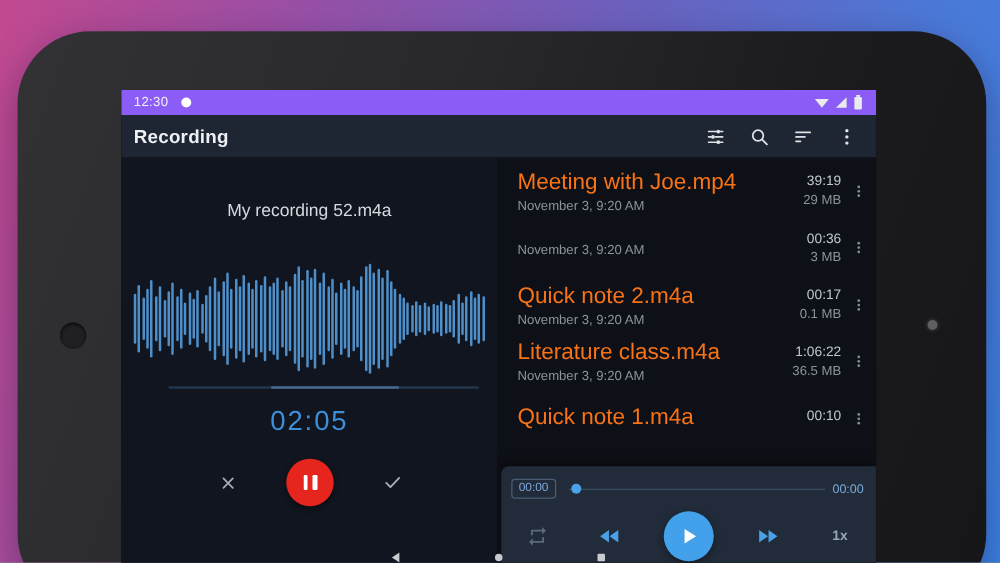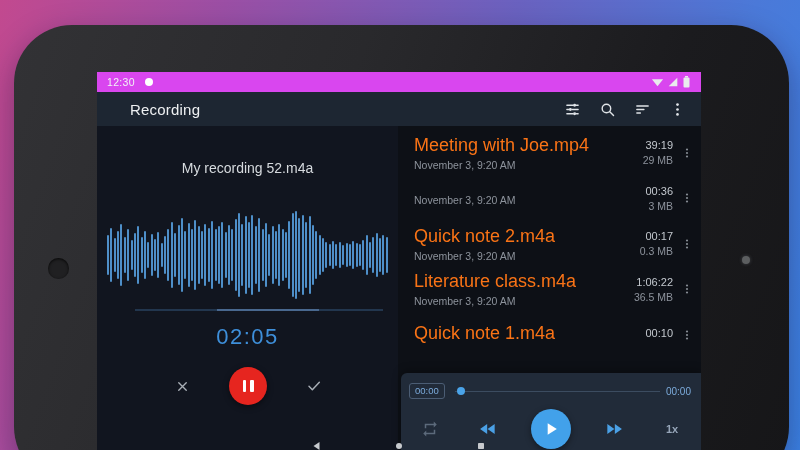--- a/index.html
+++ b/index.html
@@ -17,29 +17,29 @@
   }
   .cam-left { position:absolute; left:34px; top:233px; width:21px; height:21px; border-radius:50%;
     background:#202022; box-shadow:inset 0 1px 3px rgba(0,0,0,.8); }
   .cam-right { position:absolute; left:728px; top:231px; width:8px; height:8px; border-radius:50%;
     background:#5c5e60; box-shadow:0 0 3px 1px rgba(120,125,130,.25); }
   .screen {
     position:absolute; left:83px; top:47px; width:604px; height:410px;
     background:#0d1016; overflow:hidden;
   }
   
-  .statusbar { position:absolute; left:0; top:0; width:100%; height:20px; background:#d946ef;
+  .statusbar { position:absolute; left:0; top:0; width:100%; height:20px; background:#8b5cf6;
     display:flex; align-items:center; padding:0 10px; }
   .statusbar .time { color:#f2f3f5; font-size:10.5px; letter-spacing:.3px; }
   .notif-dot { width:8px; height:8px; border-radius:50%; background:#ffffff; margin-left:10px; }
   .status-icons { margin-left:auto; display:flex; align-items:center; gap:3px; }
   
   .appbar { position:absolute; left:0; top:20px; width:100%; height:34px; background:#1d2632;
     display:flex; align-items:center; padding:0 14px 0 10px; }
-  .appbar .title { color:#eef0f2; font-size:15px; font-weight:normal; letter-spacing:.2px;margin-left:23px; }
+  .appbar .title { color:#eef0f2; font-size:15px; font-weight:bold; letter-spacing:.2px; }
   .appbar .actions { margin-left:auto; display:flex; align-items:center; gap:15px; }
   .iconbtn { width:20px; height:20px; display:flex; align-items:center; justify-content:center; }
   
   .content { position:absolute; left:0; top:54px; width:100%; bottom:0; display:flex; }
   .left-pane { position:relative; width:301px; background:#11151f; }
   .right-pane { position:relative; width:303px; background:#0d1016; }
   .rec-title { position:absolute; left:0; top:34px; width:100%; text-align:center;
     color:#d6dade; font-size:14px; }
   .waveform { position:absolute; left:10px; top:85px; width:281px; height:88px;
     display:flex; align-items:center; justify-content:space-between; }
@@ -297,21 +297,21 @@
                 </svg>
             </span>
           </div>
             <div class="rec-item">
             <span class="ri-main">
               <div class="ri-title">Quick note 2.m4a</div>
               <div class="ri-date">November 3, 9:20 AM</div>
             </span>
             <span class="ri-meta">
               <div class="ri-dur">00:17</div>
-              <div class="ri-size">0.3 MB</div>
+              <div class="ri-size">0.1 MB</div>
             </span>
             <span class="ri-menu">
               <svg width="12" height="14" viewBox="0 0 24 24" fill="#858b93">
                   <circle cx="12" cy="5" r="2.2"></circle>
                   <circle cx="12" cy="12" r="2.2"></circle>
                   <circle cx="12" cy="19" r="2.2"></circle>
                 </svg>
             </span>
           </div>
             <div class="rec-item">

